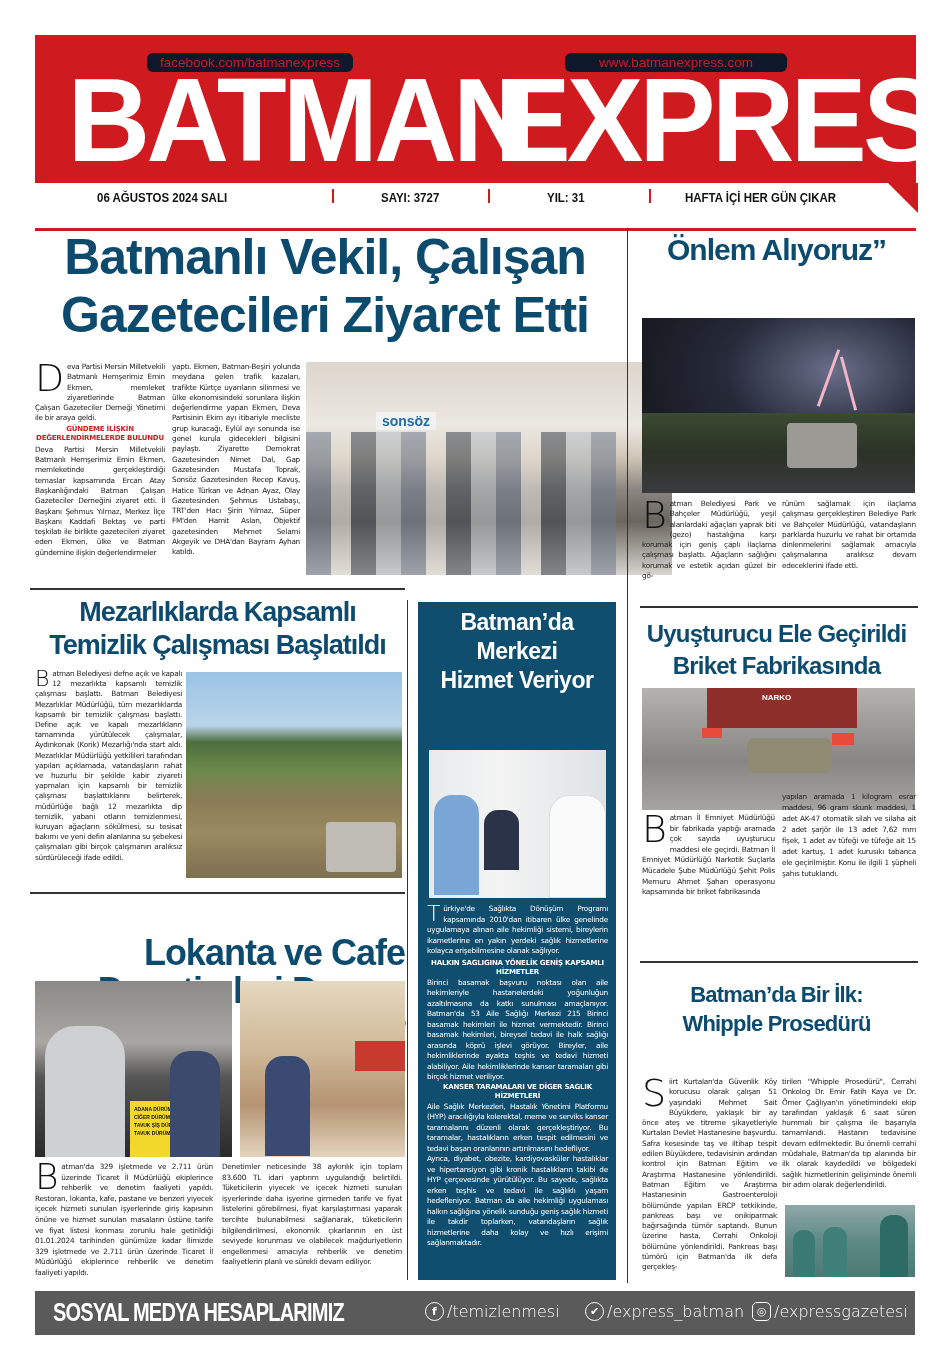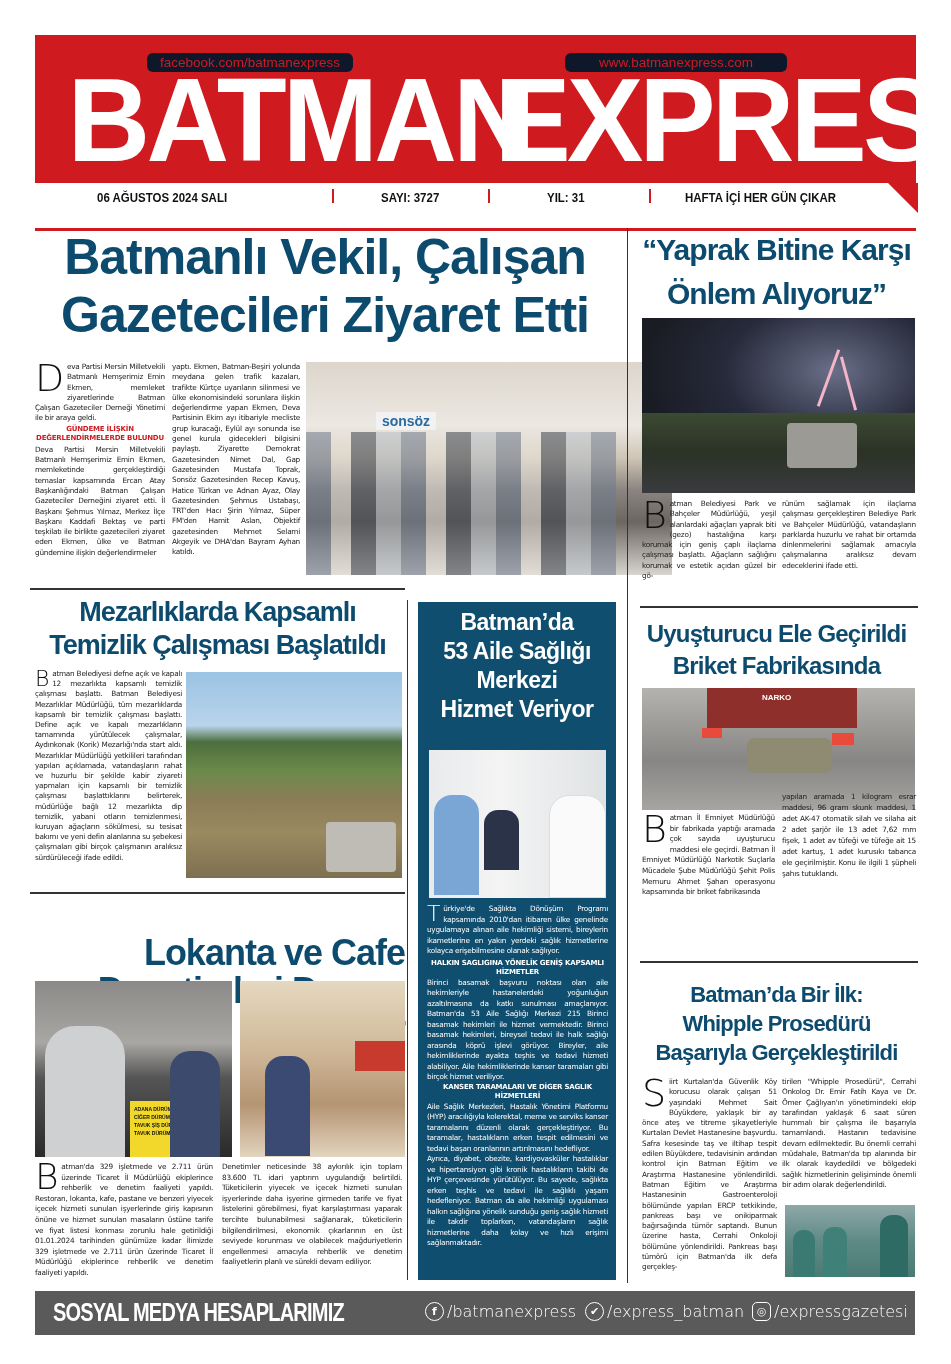--- a/index.html
+++ b/index.html
@@ -117,42 +117,40 @@
   <span class="dropcap" style="font-size:36px;line-height:30px;">B</span>
   <span>atman'da 329 işletmede ve 2.711 ürün üzerinde Ticaret İl Müdürlüğü ekiplerince rehberlik ve denetim faaliyeti yapıldı. Restoran, lokanta, kafe, pastane ve benzeri yiyecek içecek hizmeti sunulan işyerlerinde giriş kapısının önüne ve hizmet sunulan masaların üstüne tarife ve fiyat listesi konması zorunlu hale getirildiği 01.01.2024 tarihinden günümüze kadar İlimizde 329 işletmede ve 2.711 ürün üzerinde Ticaret İl Müdürlüğü ekiplerince rehberlik ve denetim faaliyeti yapıldı.</span>
 </div>
 <div class="abs body" style="left:222px;top:1162px;width:180px;line-height:10.6px;">
   <span>Denetimler neticesinde 38 aykırılık için toplam 83.600 TL idari yaptırım uygulandığı belirtildi. Tüketicilerin yiyecek ve içecek hizmeti sunulan işyerlerinde daha işyerine girmeden tarife ve fiyat listelerini görebilmesi, fiyat karşılaştırması yaparak tercihte bulunabilmesi sağlanarak, tüketicilerin bilgilendirilmesi, ekonomik çıkarlarının en üst seviyede korunması ve olabilecek mağduriyetlerin engellenmesi amacıyla rehberlik ve denetim faaliyetlerin planlı ve sürekli devam ediliyor.</span>
 </div>
 
 <div class="abs hbox">
   <div class="hl" style="font-size:23px;line-height:29px;margin-top:6px;letter-spacing:-0.5px;">
     <div>Batman’da</div>
-    <div>53 Aile Sağlığı</div>
     <div>Merkezi</div>
     <div>Hizmet Veriyor</div>
   </div>
   <div class="photo" style="left:11px;top:148px;width:177px;height:148px;background:linear-gradient(90deg,#e8eaec 0%,#f4f4f4 40%,#dfe2e4 100%);">
     <div style="position:absolute;left:5px;top:45px;width:45px;height:100px;background:#7aa6d6;border-radius:18px 18px 0 0;"></div>
     <div style="position:absolute;left:55px;top:60px;width:35px;height:60px;background:#2b3348;border-radius:14px 14px 0 0;"></div>
     <div style="position:absolute;left:120px;top:45px;width:57px;height:103px;background:#fafafa;border-radius:20px 20px 0 0;border:1px solid #ddd;"></div>
   </div>
   <div class="body" style="position:absolute;left:9px;top:302px;width:181px;line-height:10.5px;">
     <span class="dropcap" style="font-size:22px;line-height:20px;color:#fff;">T</span>
     <span>ürkiye'de Sağlıkta Dönüşüm Programı kapsamında 2010'dan itibaren ülke genelinde uygulamaya alınan aile hekimliği sistemi, bireylerin ikametlerine en yakın yerdeki sağlık hizmetlerine kolayca erişebilmesine olanak sağlıyor.</span>
     <div class="subhead" style="margin-top:2px;">HALKIN SAGLIGINA YÖNELİK GENİŞ KAPSAMLI HİZMETLER</div>
     <div>Birinci basamak başvuru noktası olan aile hekimleriyle hastanelerdeki yoğunluğun azaltılmasına da katkı sunulması amaçlanıyor. Batman'da 53 Aile Sağlığı Merkezi 215 Birinci basamak hekimleri ile hizmet vermektedir. Birinci basamak hekimleri, bireysel tedavi ile halk sağlığı arasında köprü işlevi görüyor. Bireyler, aile hekimliklerinde ayakta teşhis ve tedavi hizmeti alabiliyor. Aile hekimliklerinde kanser taramaları gibi birçok hizmet veriliyor.</div>
     <div class="subhead">KANSER TARAMALARI VE DİGER SAGLIK HİZMETLERİ</div>
     <div>Aile Sağlık Merkezleri, Hastalık Yönetimi Platformu (HYP) aracılığıyla kolerektal, meme ve serviks kanser taramalarını düzenli olarak gerçekleştiriyor. Bu taramalar, hastalıkların erken tespit edilmesini ve tedavi başarı oranlarının artırılmasını hedefliyor.</div>
     <div>Ayrıca, diyabet, obezite, kardiyovasküler hastalıklar ve hipertansiyon gibi kronik hastalıkların takibi de HYP çerçevesinde yürütülüyor. Bu sayede, sağlıkta erken teşhis ve tedavi ile sağlıklı yaşam hedefleniyor. Batman da aile hekimliği uygulaması halkın sağlığına yönelik sunduğu geniş sağlık hizmeti ile takdir toplarken, vatandaşların sağlık hizmetlerine daha kolay ve hızlı erişimi sağlanmaktadır.</div>
   </div>
 </div>
 
 <div class="abs hl" style="left:634px;top:228px;width:285px;font-size:30px;line-height:44px;letter-spacing:-1px;">
-  <div>“Yaprak Bitine Karşı</div>
   <div>Önlem Alıyoruz”</div>
 </div>
 <div class="photo" style="left:642px;top:318px;width:273px;height:175px;background:radial-gradient(ellipse at 70% 30%,#6a6e88 0%,#262a3a 40%,#1a1c24 70%),#222;">
   <div style="position:absolute;left:0;top:95px;width:273px;height:80px;background:linear-gradient(180deg,#3b4a32 0%,#2b3226 50%,#3a3b3e 100%);"></div>
   <div style="position:absolute;left:145px;top:105px;width:70px;height:45px;background:#9c9a94;border-radius:4px;"></div>
   <div style="position:absolute;left:185px;top:30px;width:3px;height:60px;background:#f2b6c8;transform:rotate(20deg);"></div>
   <div style="position:absolute;left:205px;top:38px;width:3px;height:55px;background:#f2b6c8;transform:rotate(-15deg);"></div>
 </div>
 <div class="abs body" style="left:642px;top:499px;width:134px;line-height:10.3px;">
   <span class="dropcap">B</span>
@@ -182,40 +180,39 @@
 </div>
 <div class="abs body" style="left:782px;top:791px;width:134px;line-height:11px;">
   <span>yapılan aramada 1 kilogram esrar maddesi, 96 gram skunk maddesi, 1 adet AK-47 otomatik silah ve silaha ait 2 adet şarjör ile 13 adet 7,62 mm fişek, 1 adet av tüfeği ve tüfeğe ait 15 adet kartuş, 1 adet kurusıkı tabanca ele geçirilmiştir. Konu ile ilgili 1 şüpheli şahıs tutuklandı.</span>
 </div>
 
 <div class="abs rule" style="left:640px;top:961px;width:278px;"></div>
 
 <div class="abs hl" style="left:634px;top:980px;width:285px;font-size:22px;line-height:29px;letter-spacing:-0.8px;">
   <div>Batman’da Bir İlk:</div>
   <div>Whipple Prosedürü</div>
-  <div>Başarıyla Gerçekleştirildi</div>
 </div>
 <div class="abs body" style="left:642px;top:1077px;width:135px;line-height:10.3px;">
   <span class="dropcap">S</span>
   <span>iirt Kurtalan'da Güvenlik Köy korucusu olarak çalışan 51 yaşındaki Mehmet Sait Büyükdere, yaklaşık bir ay önce ateş ve titreme şikayetleriyle Kurtalan Devlet Hastanesine başvurdu. Safra kesesinde taş ve iltihap tespit edilen Büyükdere, tedavisinin ardından kontrol için Batman Eğitim ve Araştırma Hastanesine yönlendirildi. Batman Eğitim ve Araştırma Hastanesinin Gastroenteroloji bölümünde yapılan ERCP tetkikinde, pankreas başı ve onikiparmak bağırsağında tümör saptandı. Bunun üzerine hasta, Cerrahi Onkoloji bölümüne yönlendirildi. Pankreas başı tümörü için Batman'da ilk defa gerçekleş-</span>
 </div>
 <div class="abs body" style="left:782px;top:1077px;width:134px;line-height:10.3px;">
   <span>tirilen "Whipple Prosedürü", Cerrahi Onkolog Dr. Emir Fatih Kaya ve Dr. Ömer Çağlıyan'ın yönetimindeki ekip tarafından yaklaşık 6 saat süren hummalı bir çalışma ile başarıyla tamamlandı. Hastanın tedavisine devam edilmektedir. Bu önemli cerrahi müdahale, Batman'da tıp alanında bir ilk olarak kaydedildi ve bölgedeki sağlık hizmetlerinin gelişiminde önemli bir adım olarak değerlendirildi.</span>
 </div>
 <div class="photo" style="left:785px;top:1205px;width:130px;height:72px;background:linear-gradient(180deg,#8ea8a8 0%,#5e8a86 50%,#4b7a74 100%);">
   <div style="position:absolute;left:8px;top:25px;width:22px;height:47px;background:#3a7a72;border-radius:10px 10px 0 0;"></div>
   <div style="position:absolute;left:38px;top:22px;width:24px;height:50px;background:#3f8078;border-radius:10px 10px 0 0;"></div>
   <div style="position:absolute;left:95px;top:10px;width:28px;height:62px;background:#2e6b64;border-radius:12px 12px 0 0;"></div>
 </div>
 
 <div class="abs footer">
   <div class="big">SOSYAL MEDYA HESAPLARIMIZ</div>
   <div class="soc" style="left:390px;">
     <span class="circ">f</span>
-    <span>/batmanexpress</span>
+    <span>/temizlenmesi</span>
   </div>
   <div class="soc" style="left:550px;">
     <span class="circ">✔</span>
     <span>/express_batman</span>
   </div>
   <div class="soc" style="left:717px;">
     <span class="sq">◎</span>
     <span>/expressgazetesi</span>
   </div>
 </div>

